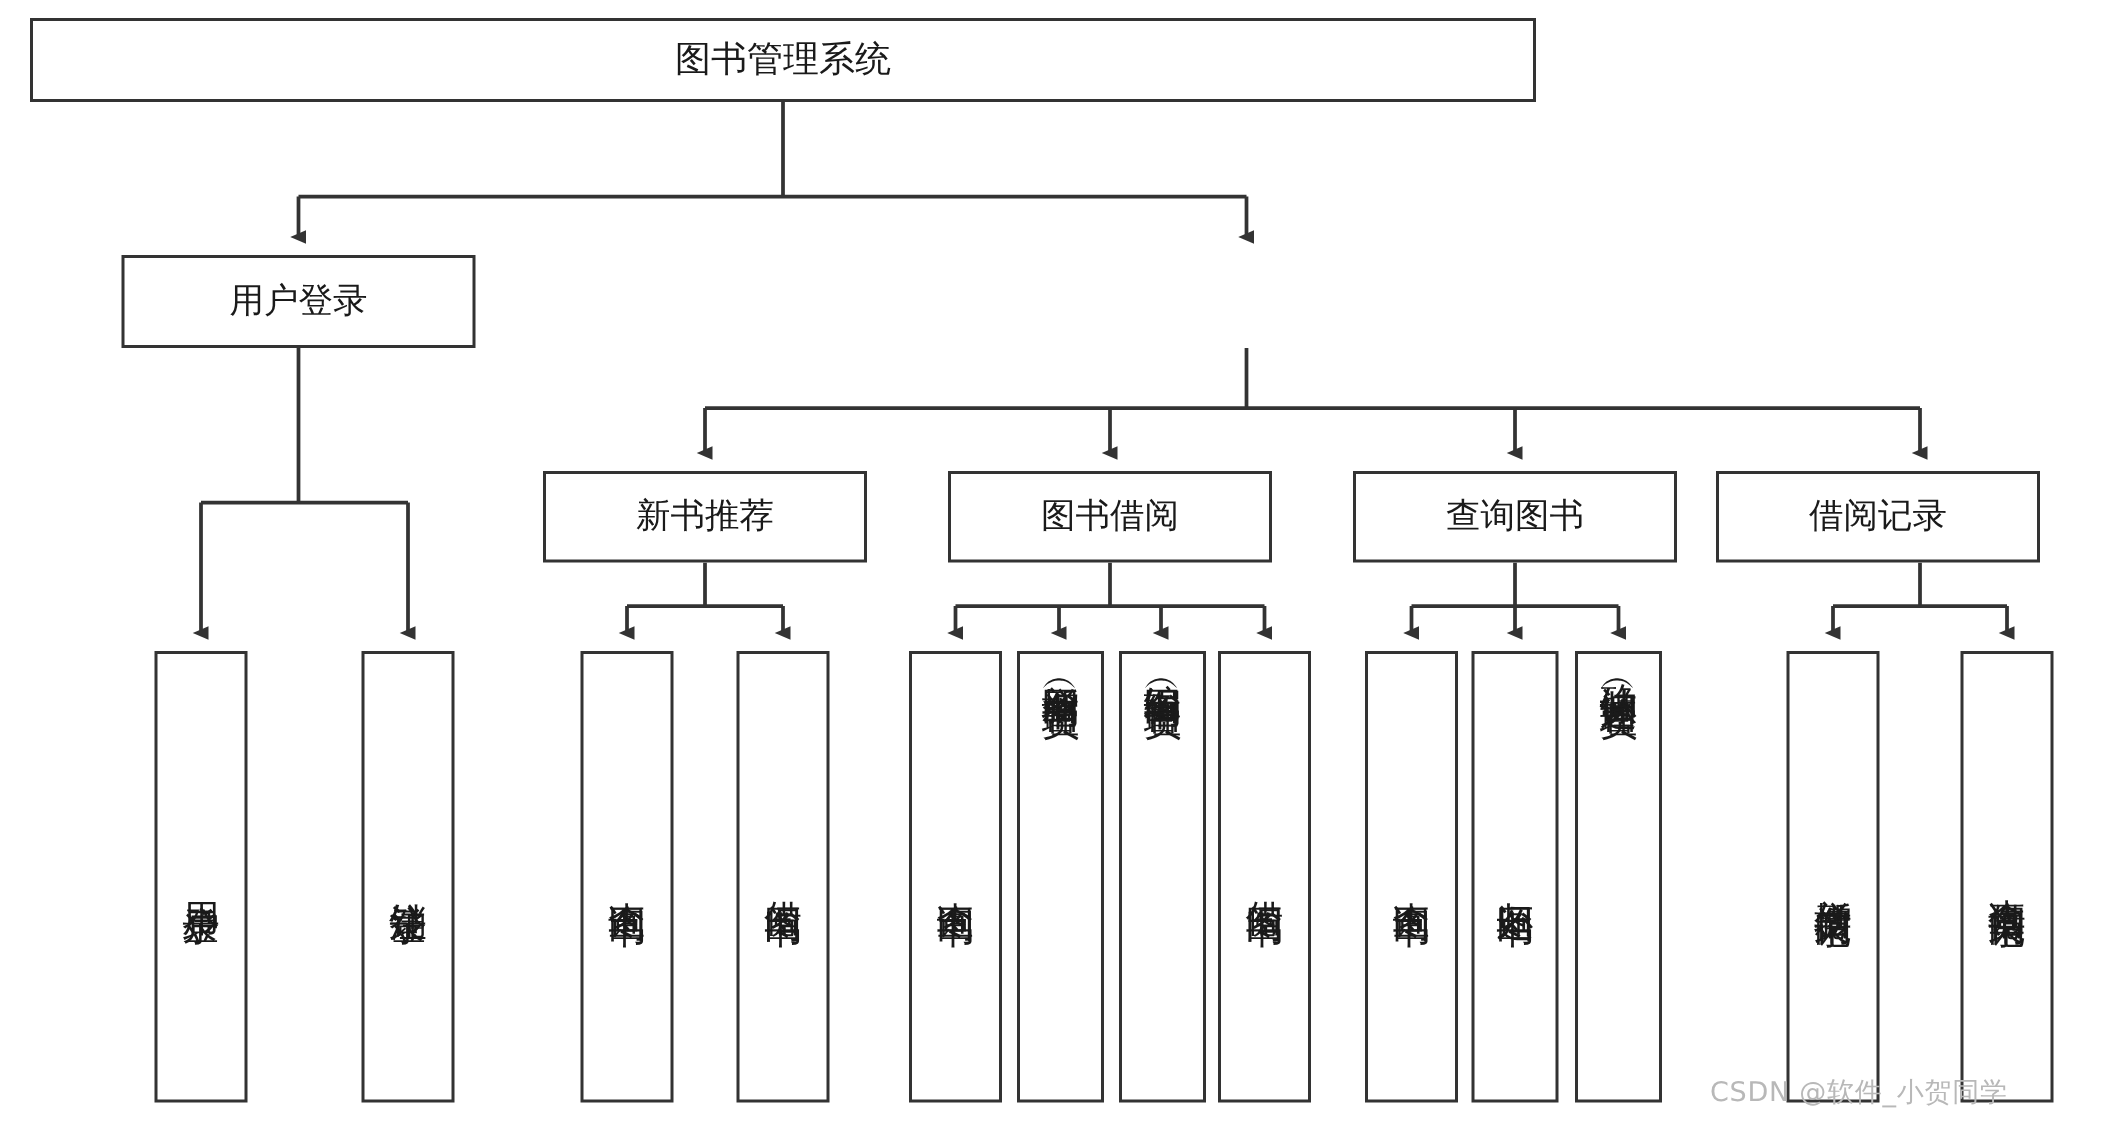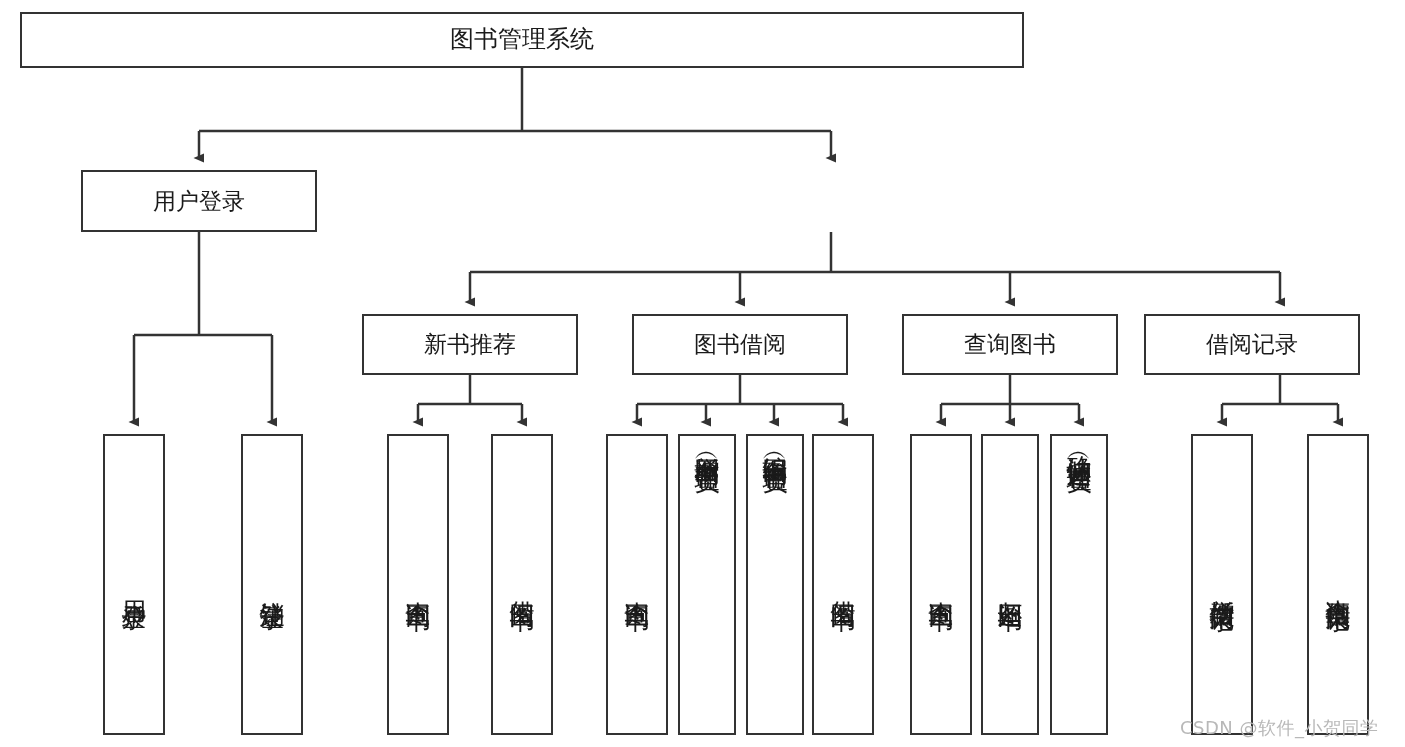--- a/index.html
+++ b/index.html
@@ -186,17 +186,17 @@
     <span class="node-label">确认归还（管理员）</span>
   </div>
 
   <div class="node vertical centered" style="left:1191px; top:434px; width:62px; height:301px;">
     <span class="node-label">新增借阅记录</span>
   </div>
   <div class="node vertical centered" style="left:1307px; top:434px; width:62px; height:301px;">
     <span class="node-label">查询借阅记录</span>
   </div>
 
-  <div class="watermark" style="left:1140px; top:716px;margin-left:40px;">
+  <div class="watermark" style="left:1140px; top:716px;">
     <span>CSDN @软件_小贺同学</span>
   </div>
 
 </div>
 
 </body></html>

